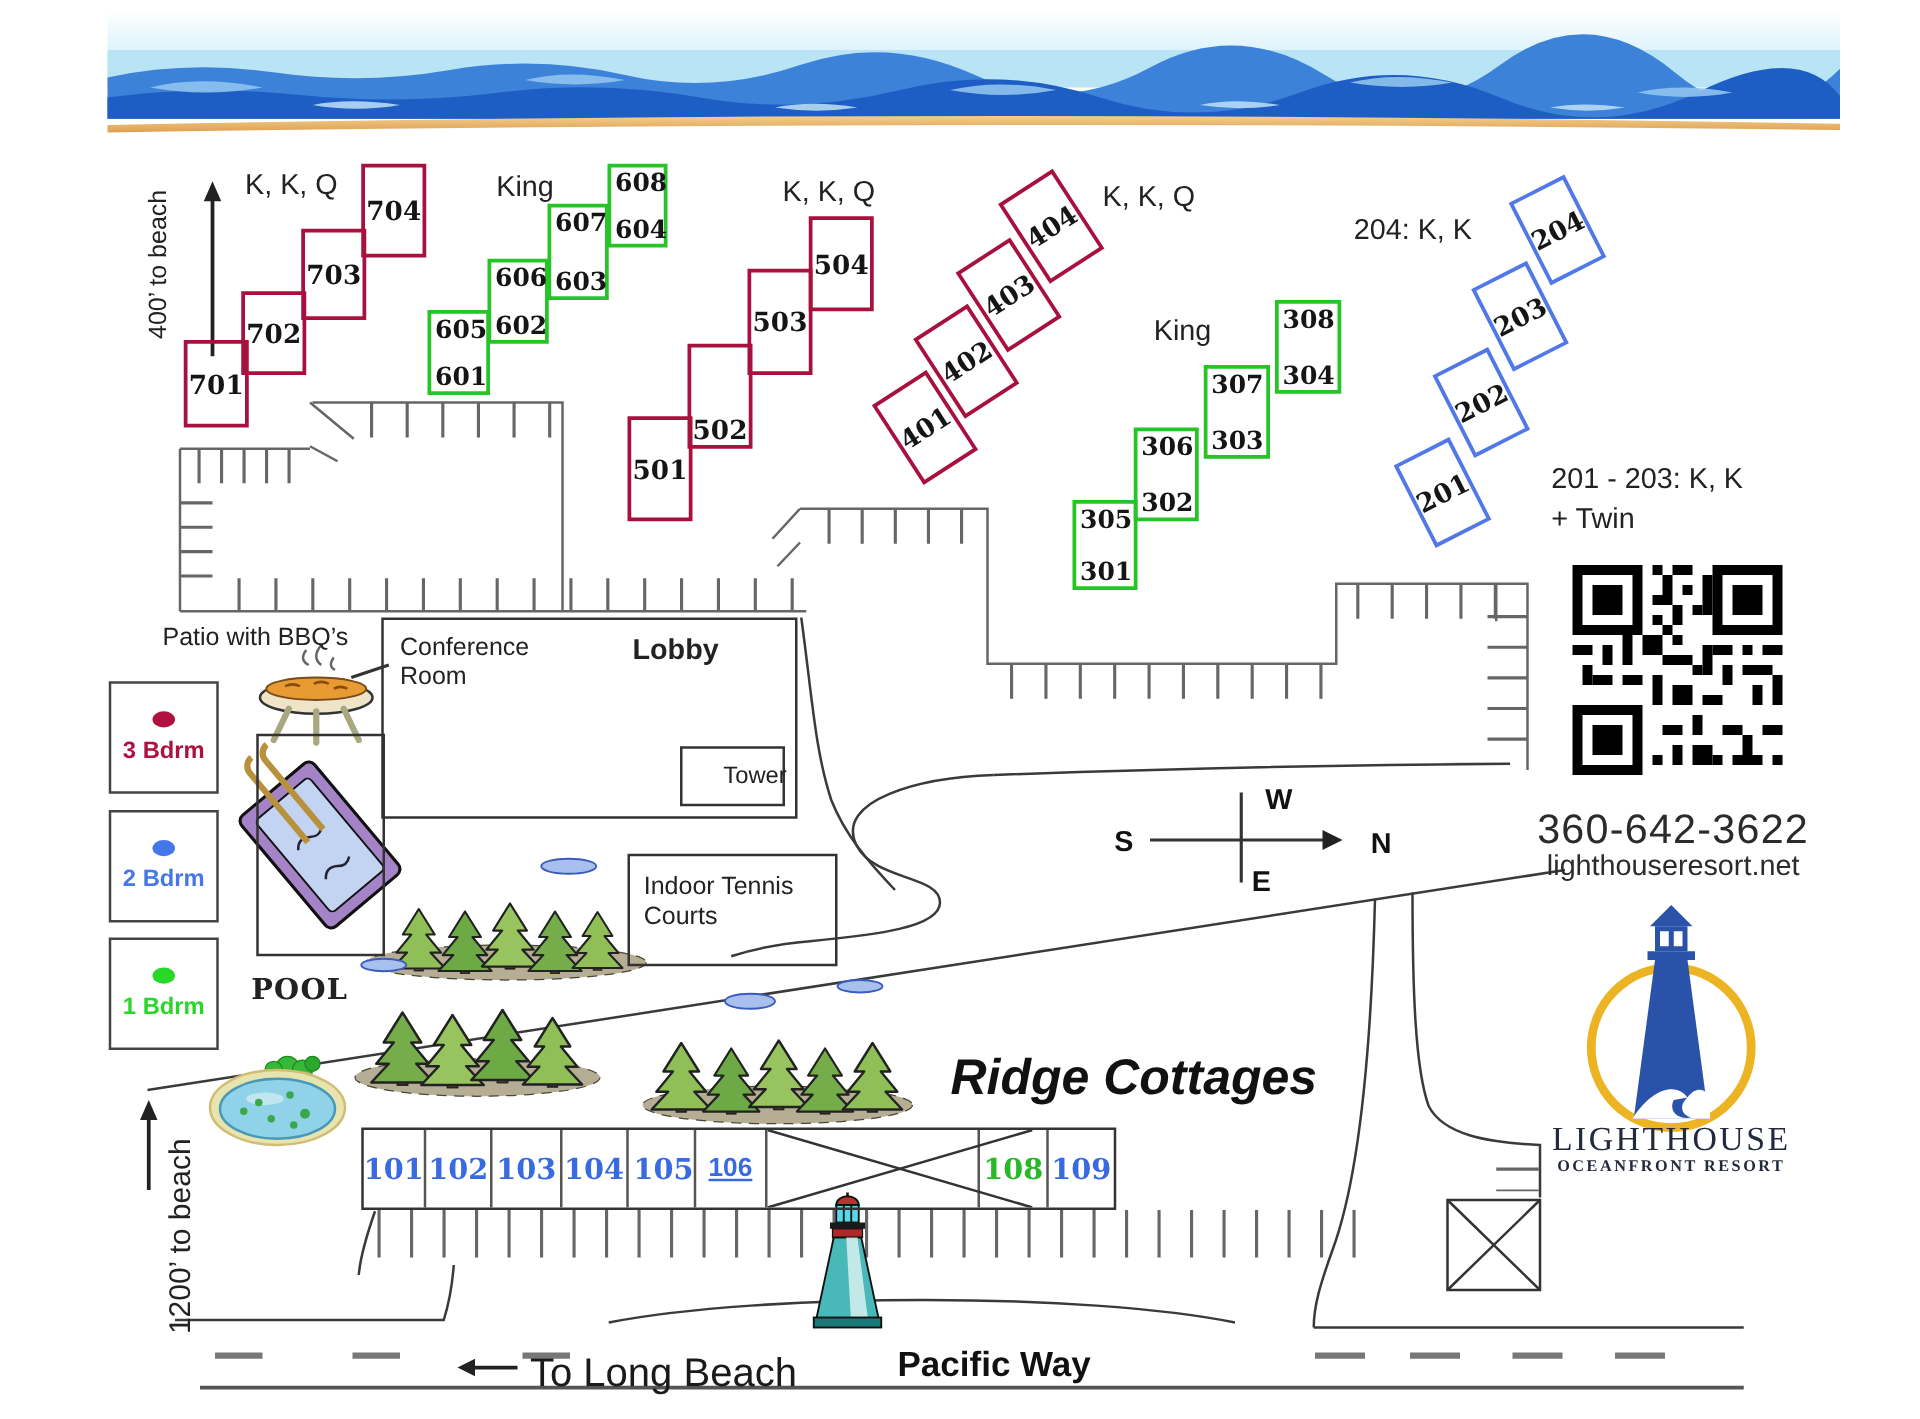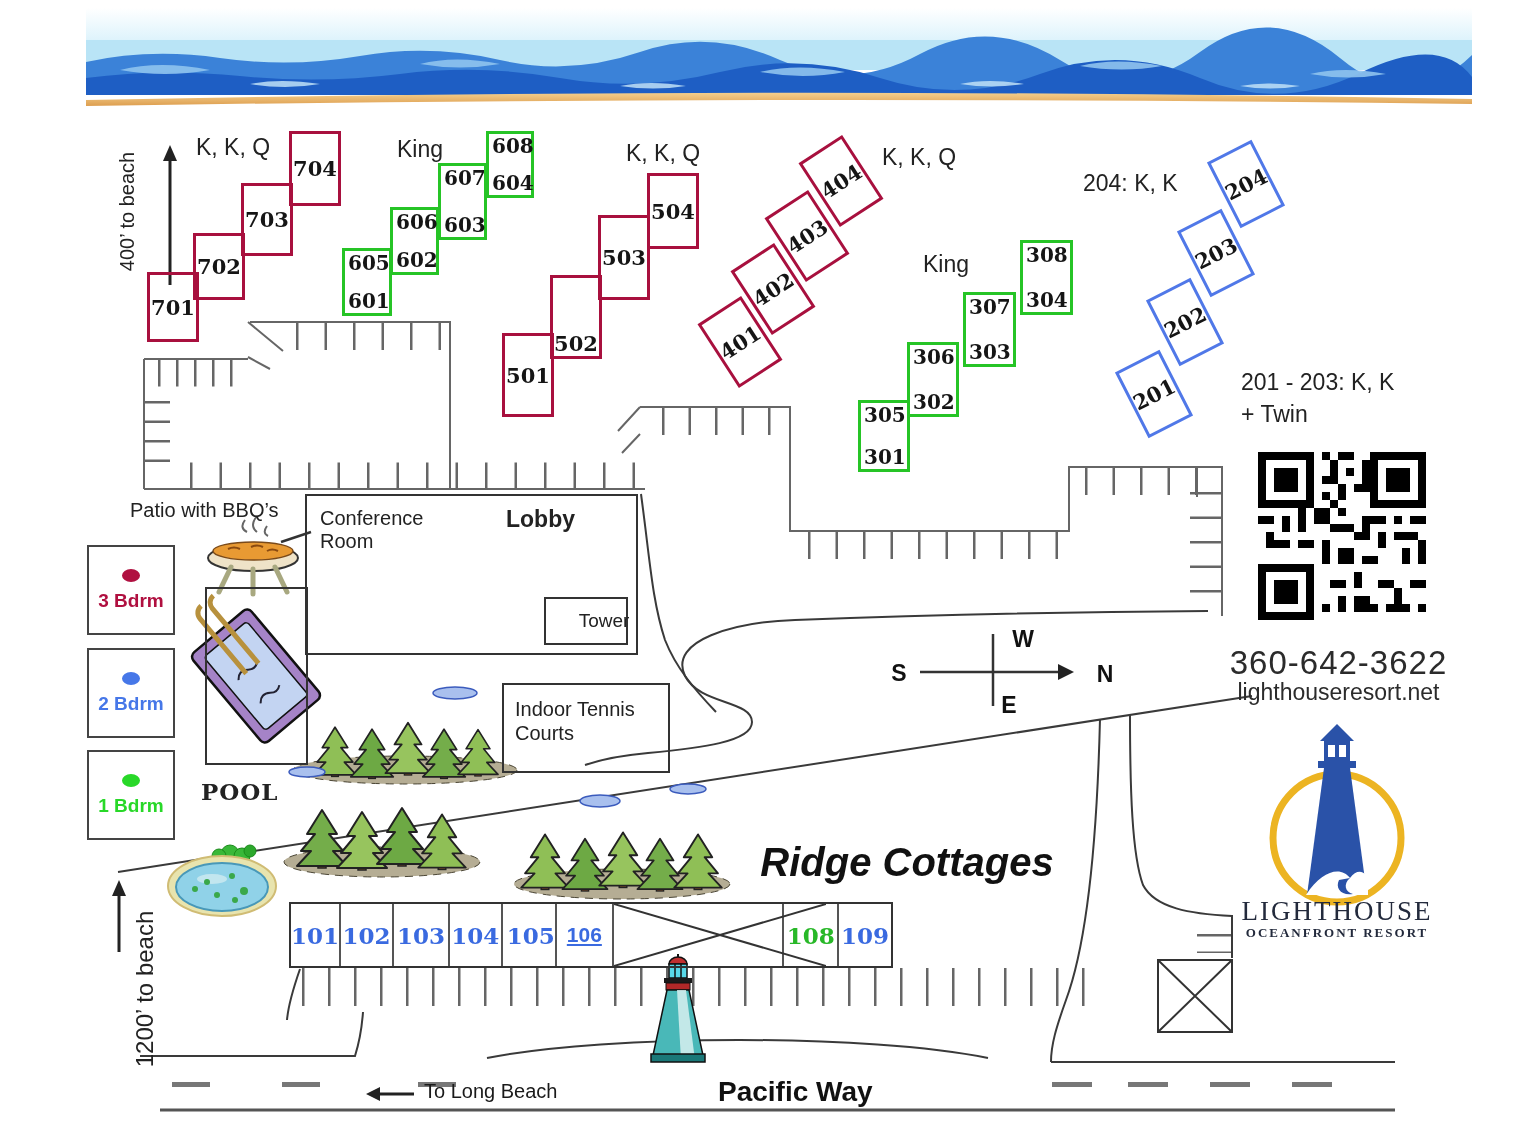--- a/index.html
+++ b/index.html
@@ -447,21 +447,21 @@
   </div>
   <div class="cell green" style="width:69px;">
         <span>108</span>
       </div>
   <div class="cell" style="width:66px;border-radius:24px;">
         <span>109</span>
       </div>
 </div>
 <div class="vlbl" style="left:50px;top:975px;width:190px;font-size:24px;">1200’ to beach</div>
 
-<div class="lbl" style="left:424px;top:1080px;font-size:20px;color:#1a1a1a;">To Long Beach</div>
+<div class="lbl" style="left:424px;top:1080px;font-size:32px;color:#1a1a1a;">To Long Beach</div>
 <div class="lbl" style="left:694px;top:1076px;font:700 28px 'Liberation Sans',sans-serif;color:#111;margin-left:24px;">Pacific Way</div>
 
 <div class="contact-phone">360-642-3622</div>
 <div class="contact-site">lighthouseresort.net</div>
 <div class="logo-title">LIGHTHOUSE</div>
 <div class="logo-sub">OCEANFRONT RESORT</div>
 
 </div>
 
 </body></html>

